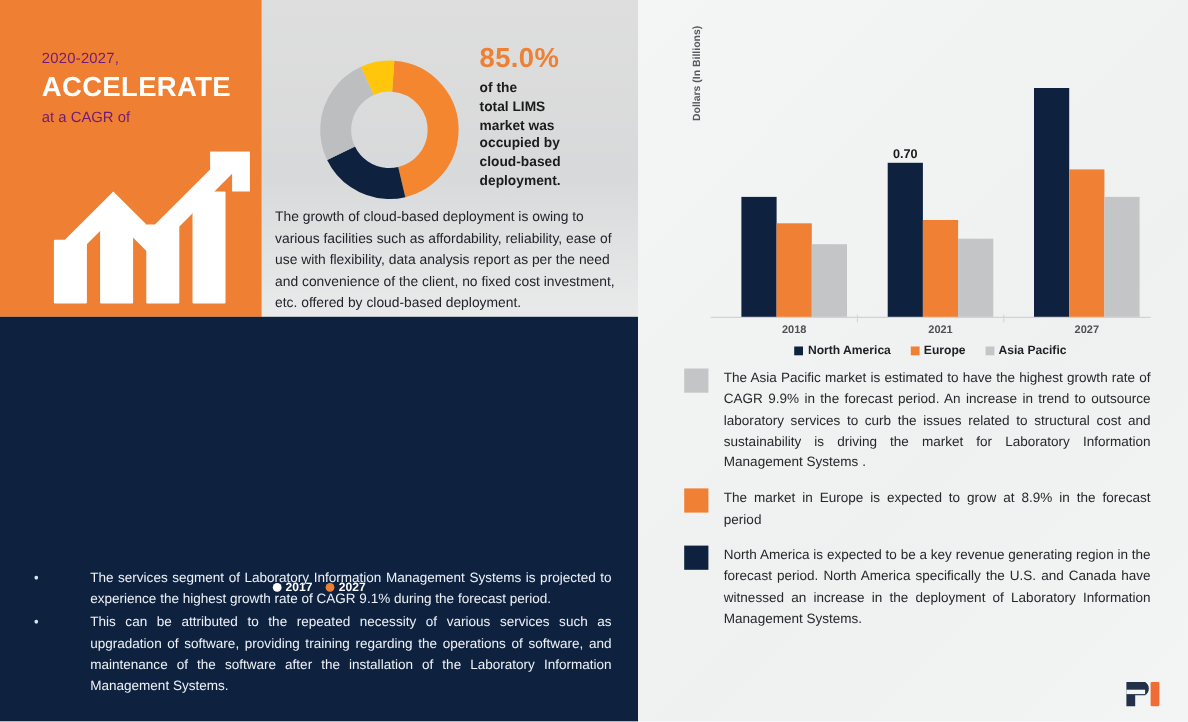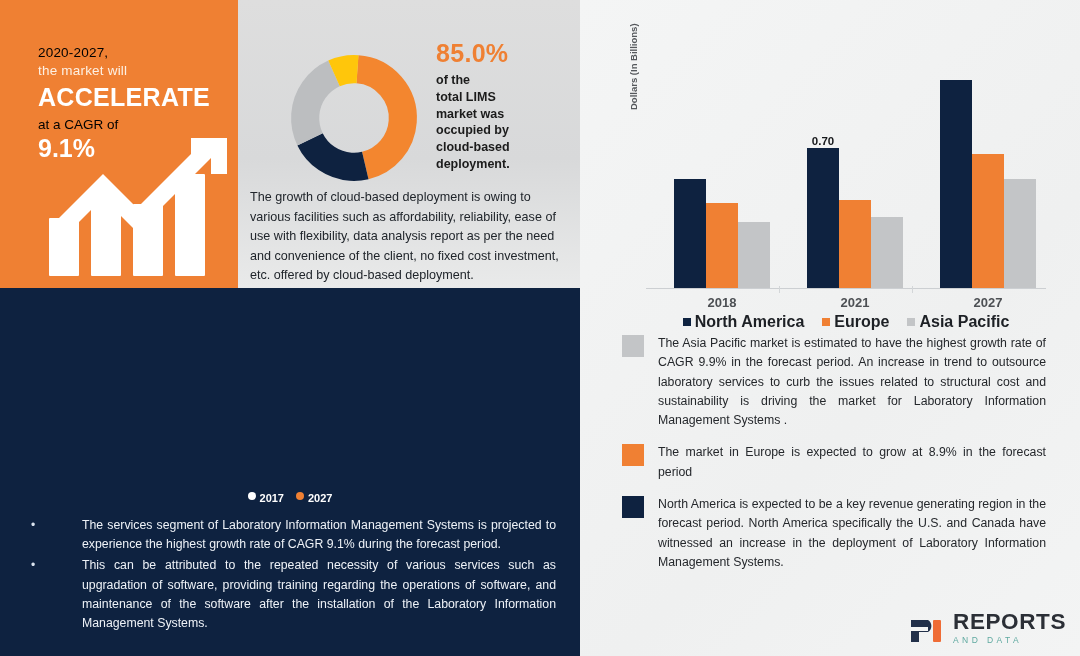--- a/index.html
+++ b/index.html
@@ -13,24 +13,24 @@
 
   
   .left-col { position: absolute; left: 0; top: 0; width: 580px; height: 656px; }
 
   
   .accel-panel {
     position: absolute; left: 0; top: 0; width: 238px; height: 288px;
     background: #ef8033; overflow: hidden;
   }
   .accel-text { position: absolute; left: 38px; top: 44px; color: #fff; }
-  .accel-line1 { font-size: 13.5px; letter-spacing: .2px; line-height: 18px; color:#000000; }
+  .accel-line1 { font-size: 13.5px; letter-spacing: .2px; line-height: 18px; color:#701a75; }
   .accel-line2 { font-size: 13.5px; letter-spacing: .2px; line-height: 18px; color:#fdf0e4; }
   .accel-big { font-size: 25px; font-weight: bold; letter-spacing: .3px; line-height: 31px; margin-top: 2px; }
-  .accel-line3 { font-size: 13.5px; line-height: 19px; color:#000000; margin-top: 2px; }
+  .accel-line3 { font-size: 13.5px; line-height: 19px; color:#701a75; margin-top: 2px; }
   .accel-pct { font-size: 25px; font-weight: bold; line-height: 29px; }
   .accel-art { position: absolute; left: 45px; top: 130px; width: 185px; height: 150px; }
 
   
   .donut-panel {
     position: absolute; left: 238px; top: 0; width: 342px; height: 288px;
     background: linear-gradient(180deg,#dedede 0%,#d8d9da 55%,#e9eaea 100%);
   }
   .donut-wrap { position: absolute; left: 42px; top: 44px; width: 148px; height: 148px; }
   .donut-stat { position: absolute; left: 198px; top: 38px; width: 135px; }
@@ -52,21 +52,21 @@
   .axis-tickmark { position: absolute; top: 166px; width: 1px; height: 9px; background: #8ea2bb; }
   .dot { position: absolute; width: 17px; height: 17px; border-radius: 50%; }
   .dot.o { background: #ef8033; }
   .dot.w { background: #ffffff; }
   .dot-label { position: absolute; font-size: 11.5px; font-weight: bold; color: #ffffff; }
   .cat-label { position: absolute; top: 182px; font-size: 8px; color: #e7edf5; text-align: center; width: 120px; }
   .dp-legend {
     position: absolute; left: 0; top: 204px; width: 580px;
     display: flex; justify-content: center; gap: 12px; align-items: center;
   }
-  .dp-leg-item { display: flex; align-items: flex-start; gap: 4px; font-size: 11px; font-weight: bold; color: #fff; }
+  .dp-leg-item { display: flex; align-items: center; gap: 4px; font-size: 11px; font-weight: bold; color: #fff; margin-top: 36px; }
   .dp-leg-dot { width: 8px; height: 8px; border-radius: 50%; display: inline-block; }
 
   .navy-bullets { position: absolute; left: 24px; top: 228px; width: 532px; }
   .nb-row { display: flex; margin-bottom: 2px; }
   .nb-mark { width: 18px; flex: none; color: #dbe4ef; font-size: 12px; line-height: 19px; text-align: center; }
   .nb-text { flex: 1; font-size: 12.3px; color: #eef2f7; line-height: 19.2px; text-align: justify; margin-left: 40px; }
 
   
   .right-col {
     position: absolute; left: 580px; top: 0; width: 500px; height: 656px;
@@ -83,29 +83,29 @@
   .plot { position: absolute; left: 36px; top: 0; width: 400px; height: 233px; }
   .baseline { position: absolute; left: 0; top: 233px; width: 400px; height: 1px; background: #cccfd2; }
   .bar { position: absolute; bottom: 0; }
   .bar.na { background: #0e2240; }
   .bar.eu { background: #f08033; }
   .bar.ap { background: #c3c5c7; }
   .bar-value {
     position: absolute; font-size: 11.5px; font-weight: bold; color: #16181b; white-space: nowrap;
   }
   .xtick {
-    position: absolute; top: 240px; font-size: 13px; font-weight: bold; color: #4d5054;
+    position: absolute; top: 240px; font-size: 10px; font-weight: bold; color: #4d5054;
     text-align: center; width: 80px;
   }
   .xsep { position: absolute; top: 231px; width: 1px; height: 7px; background: #d3d6d8; }
   .bar-legend {
     position: absolute; left: 36px; top: 258px; width: 400px;
     display: flex; justify-content: center; gap: 18px; align-items: center;
   }
-  .bl-item { display: flex; align-items: center; gap: 4px; font-size: 16px; font-weight: bold; color: #1d2025; }
+  .bl-item { display: flex; align-items: center; gap: 4px; font-size: 11px; font-weight: bold; color: #1d2025; }
   .bl-sw { width: 8px; height: 8px; display: inline-block; }
 
   
   .right-bullets { position: absolute; left: 42px; top: 334px; width: 424px; }
   .rb-row { display: flex; margin-bottom: 13px; }
   .rb-sw { width: 22px; height: 22px; flex: none; margin-right: 14px; margin-top: 1px; }
   .rb-text { flex: 1; font-size: 12.3px; color: #25282c; line-height: 19.3px; text-align: justify; }
 
   
   .logo { position: absolute; right: 14px; bottom: 12px; display: flex; align-items: flex-end; }
@@ -117,24 +117,22 @@
 </head>
 <body>
 
 <div class="page">
 
   <div class="left-col">
 
     <div class="accel-panel">
       <div class="accel-text">
         <div class="accel-line1">2020-2027,</div>
-        <div class="accel-line2">the market will</div>
         <div class="accel-big">ACCELERATE</div>
         <div class="accel-line3">at a CAGR of</div>
-        <div class="accel-pct">9.1%</div>
       </div>
       <svg class="accel-art" viewBox="0 0 185 150">
         <g fill="#ffffff">
           <rect x="4" y="88" width="30" height="58" rx="1"></rect>
           <rect x="46" y="62" width="30" height="84" rx="1"></rect>
           <rect x="88" y="74" width="30" height="72" rx="1"></rect>
           <rect x="130" y="44" width="30" height="102" rx="1"></rect>
           <path d="M6 96 L58 44 L92 78 L146 24 L146 8 L182 8 L182 44 L166 44 L166 28 L92 102 L58 68 L20 106 Z"></path>
           <path d="M146 8 L182 8 L182 44 L167 29 L160 16 Z"></path>
         </g>
@@ -254,19 +252,15 @@
         <div class="rb-text">North America is expected to be a key revenue generating region in the forecast period. North America specifically the U.S. and Canada have witnessed an increase in the deployment of Laboratory Information Management Systems.</div>
       </div>
     </div>
 
     <div class="logo">
       <svg class="logo-mark" viewBox="0 0 36 26">
         <path d="M1 2 H18 A7 7 0 0 1 18 14 H9 V24 H1 Z" fill="#22304a"></path>
         <rect x="1" y="9" width="17" height="4" fill="#f4f5f5"></rect>
         <rect x="23" y="2" width="8" height="22" rx="1" fill="#ef6c36"></rect>
       </svg>
-      <div class="logo-text">
-        <div class="logo-main">REPORTS</div>
-        <div class="logo-sub">AND DATA</div>
-      </div>
     </div>
   </div>
 </div>
 
 </body></html>

